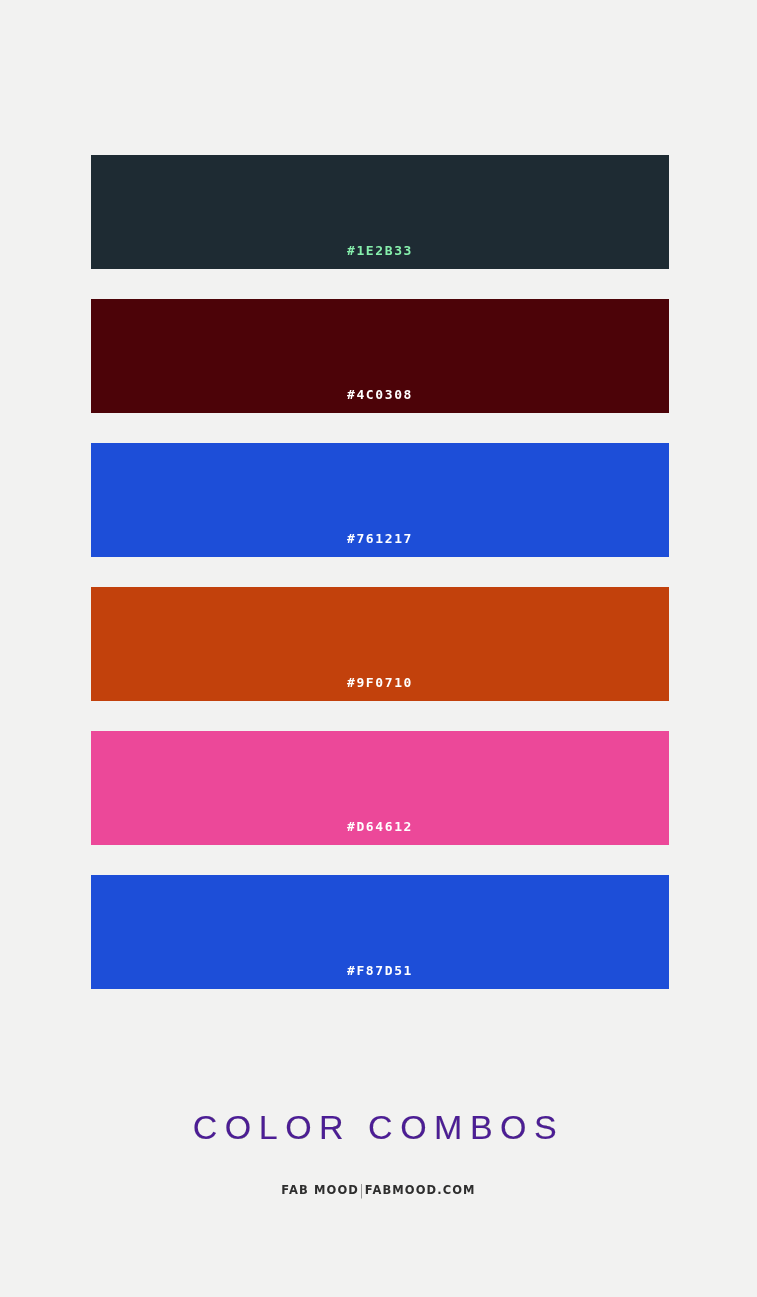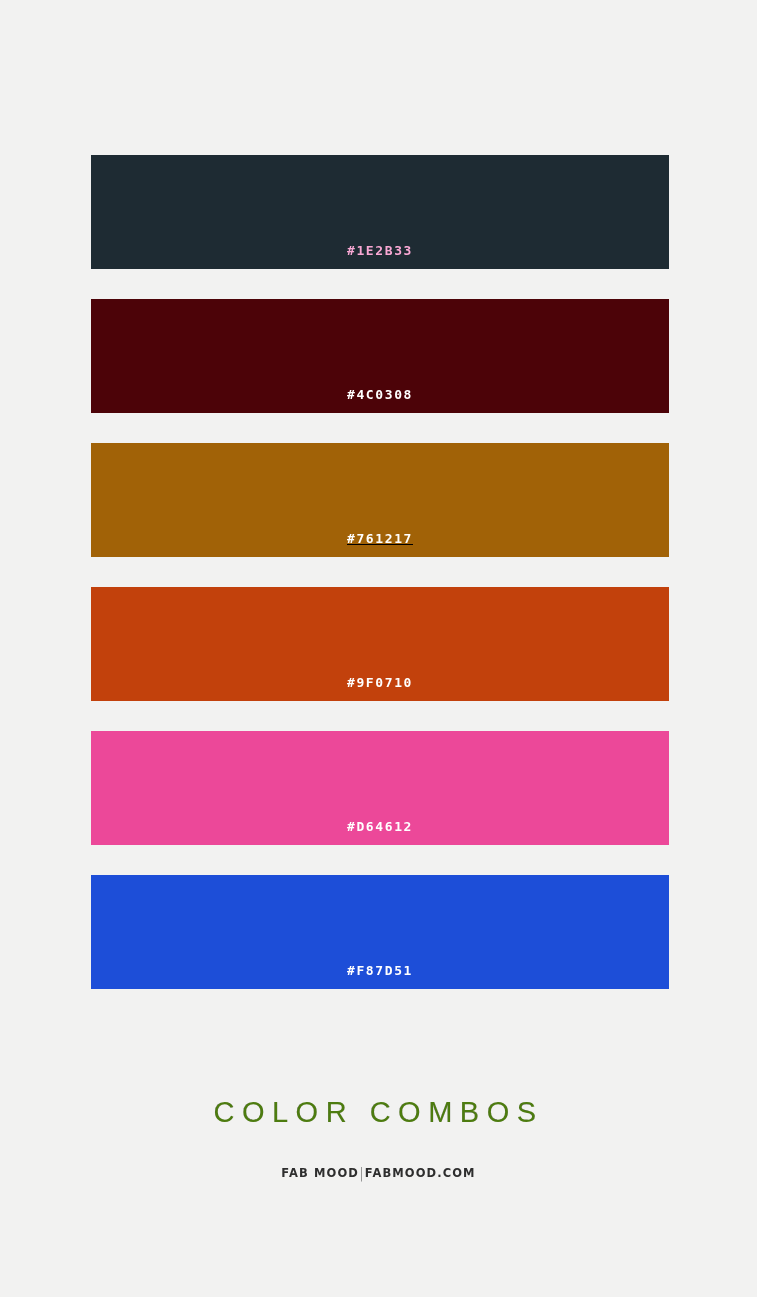--- a/index.html
+++ b/index.html
@@ -56,25 +56,25 @@
   .footer {
     position: absolute;
     left: 0;
     top: 1098px;
     width: 757px;
     text-align: center;
   }
   .footer-title {
     font-family: "Liberation Sans", sans-serif;
     font-weight: 300;
-    font-size: 29px;
+    font-size: 34px;
     letter-spacing: 7.5px;
-    color: #4d7c0f;
+    color: #4c1d95;
     line-height: 1;
-    margin: 0;
+    margin: 12px;
     padding: 0;
     white-space: nowrap;
     -webkit-text-stroke: 0.1px #3a3a3a;
   }
   .footer-credit {
     margin-top: 40px;
     font-family: "DejaVu Sans", "Liberation Sans", sans-serif;
     font-weight: bold;
     font-size: 11.5px;
     letter-spacing: 1.1px;
@@ -93,28 +93,28 @@
   }
 </style>
 </head>
 <body style="background: rgb(242, 242, 241);">
 
 <div class="page" style="background: rgb(242, 242, 241);">
 
   <div class="palette">
 
     <div class="swatch" style="background-color: rgb(30, 43, 51);">
-      <span class="swatch-label" style="color: #f9a8d4; text-align: right;">#1E2B33</span>
+      <span class="swatch-label" style="color: #86efac; text-align: right;">#1E2B33</span>
     </div>
 
     <div class="swatch" style="background-color: rgb(76, 3, 8);">
       <span class="swatch-label" style="color: rgb(255, 255, 255);">#4C0308</span>
     </div>
 
-    <div class="swatch" style="background-color: #a16207; text-decoration: underline;">
+    <div class="swatch" style="background-color: #1d4ed8;">
       <span class="swatch-label" style="color: rgb(255, 255, 255);">#761217</span>
     </div>
 
     <div class="swatch" style="background-color: #c2410c;">
       <span class="swatch-label" style="color: rgb(255, 255, 255);">#9F0710</span>
     </div>
 
     <div class="swatch" style="background-color: #ec4899;">
       <span class="swatch-label" style="color: rgb(255, 255, 255);">#D64612</span>
     </div>

